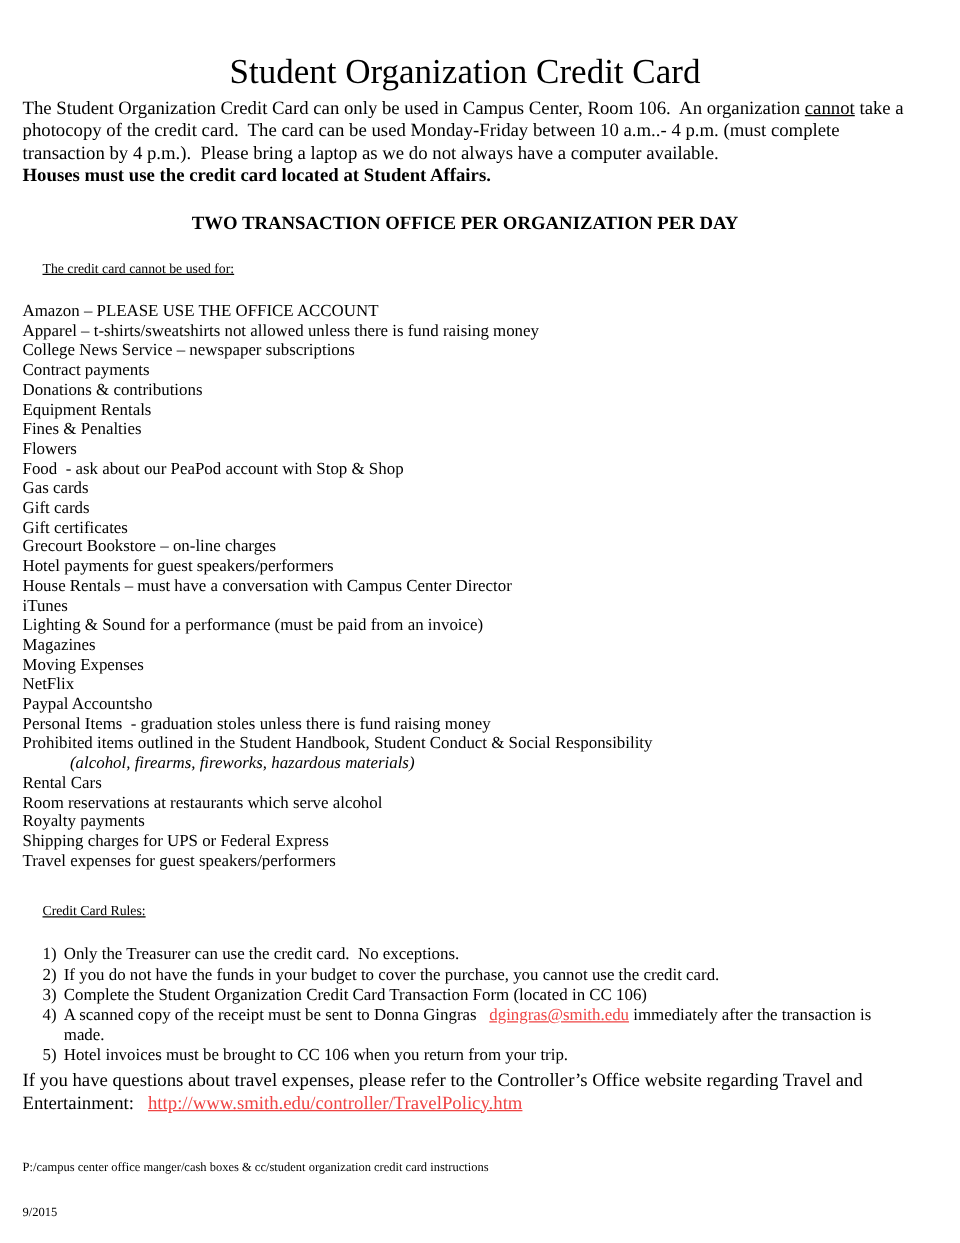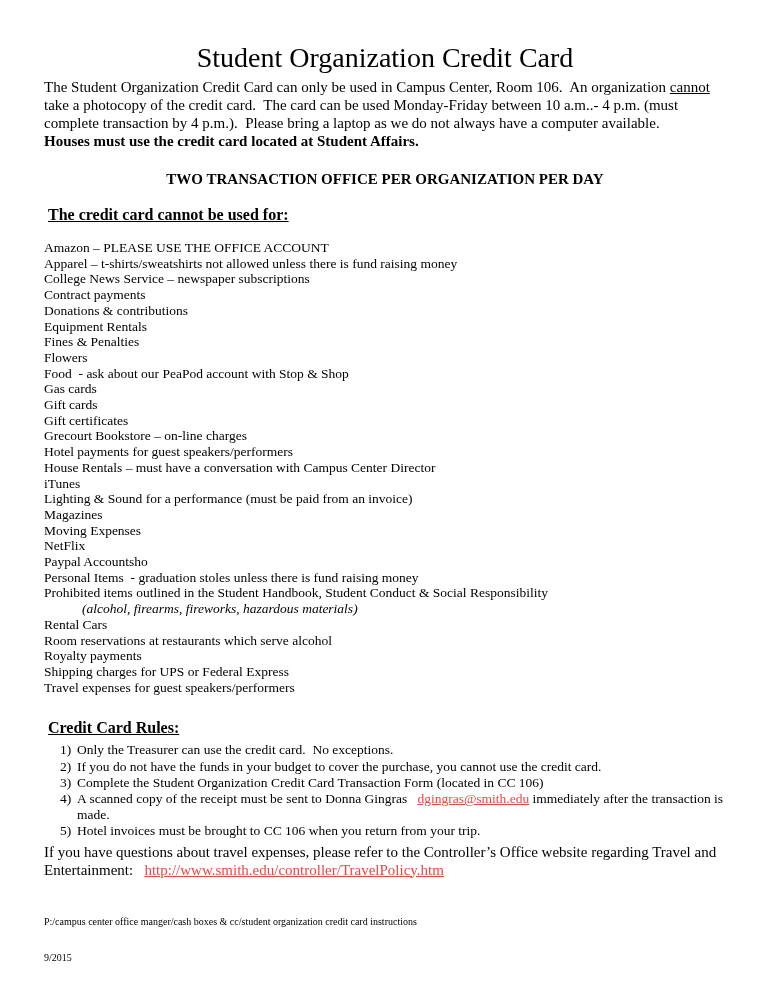--- a/index.html
+++ b/index.html
@@ -6,21 +6,21 @@
   .page {
     position: relative;
     width: 768px;
     height: 994px;
     margin: 0 auto;
     background: #ffffff;
     font-family: "Liberation Serif", "DejaVu Serif", serif;
     color: #000000;
     overflow: hidden;
     box-sizing: border-box;
-    padding: 40px 42px 0 44px;
+    padding: 40px 42px 0 18px;
   }
   .title {
     font-size: 28px;
     line-height: 32px;
     font-weight: normal;
     text-align: center;
     margin: 2px 0 0 0;
     white-space: pre-wrap;
   }
   .intro {
@@ -38,25 +38,25 @@
   }
   .banner {
     font-size: 15px;
     line-height: 18px;
     font-weight: bold;
     text-align: center;
     margin-top: 20px;
     white-space: pre-wrap;
   }
   .sec-heading {
-    font-size: 16px;
+    font-size: 11px;
     line-height: 20px;
-    font-weight: bold;
+    font-weight: normal;
     text-decoration: underline;
-    margin: 4px;
+    margin: 16px;
     white-space: pre-wrap;
   }
   .sec-heading.first { margin-top: 17px; }
   .sec-heading.second { margin-top: 23px; }
   .plist { margin-top: 15px; }
   .plist .item {
     font-size: 13.5px;
     line-height: 15.7px;
     white-space: pre-wrap;
   }

